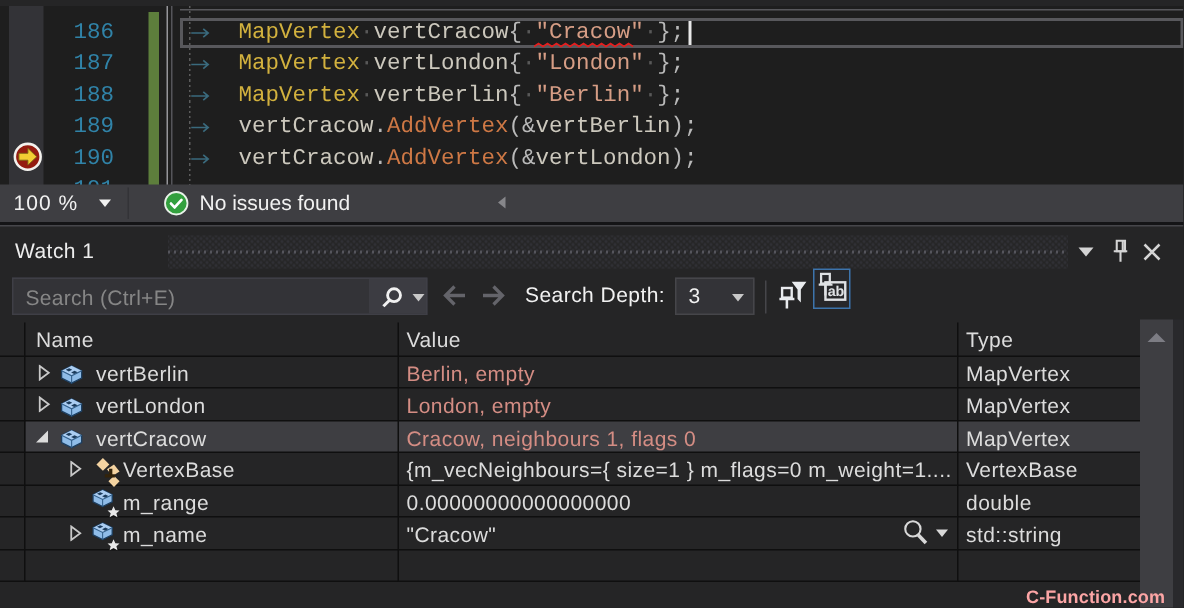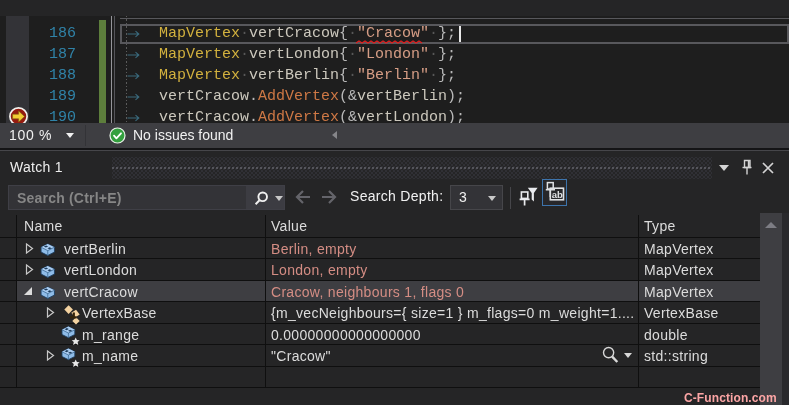--- a/index.html
+++ b/index.html
@@ -1,21 +1,21 @@
 <!DOCTYPE html>
 <html><head>
 <meta charset="utf-8">
 <style>
   * { margin:0; padding:0; box-sizing:border-box; }
   html,body { width:789px; height:405px; overflow:hidden; background:#252526;
     font-family:"Liberation Sans", sans-serif; }
   .abs { position:absolute; }
   #page { position:relative; width:789px; height:405px; }
   
-  #editor { position:absolute; left:0; top:16px; width:789px; height:159px;
+  #editor { position:absolute; left:0; top:4px; width:789px; height:159px;
     background:#1e1e1e; overflow:hidden; }
   .mono { font-family:"Liberation Mono", monospace; font-size:15px; line-height:21px; white-space:pre; }
   .lnum { position:absolute; left:28px; width:48px; text-align:right; color:#3083a8; }
   .code { position:absolute; left:159px; color:#c8c8c8; }
   .ty { color:#d2b13e; }
   .id { color:#ccc8bd; }
   .pu { color:#b9b9b9; }
   .st { color:#d69d85; }
   .fn { color:#ce7845;text-align:right; }
   .ws { color:#585858; }
@@ -108,21 +108,21 @@
       <path d="M4.5 1.5 h4 v7 h-4 z M8.5 1.5 h1.5 v7 h-1.5 z" fill="none" stroke="#d4d4d4" stroke-width="1.4"></path>
       <path d="M2.5 8.5 h9" stroke="#d4d4d4" stroke-width="1.4"></path>
       <path d="M7 9 v6.5" stroke="#d4d4d4" stroke-width="1.4"></path>
     </svg>
     <svg class="abs" style="left:761px; top:11px;" width="14" height="14" viewBox="0 0 14 14">
       <path d="M2 2 L12 12 M12 2 L2 12" stroke="#d4d4d4" stroke-width="1.7"></path>
     </svg>
 
     <div class="abs" style="left:8px; top:35px; width:277px; height:25px; background:#333337; border:1px solid #3f3f46;">
       <div class="abs" style="left:237px; top:0; width:38px; height:23px; background:#3c3c42;"></div>
-      <div class="abs" style="left:8px; top:4px; color:#868686; font-size:14px; letter-spacing:0.2px;font-weight:bold;">Search (Ctrl+E)</div>
+      <div class="abs" style="left:8px; top:4px; color:#868686; font-size:14px; letter-spacing:0.2px;">Search (Ctrl+E)</div>
       <svg class="abs" style="left:244px; top:4px;" width="17" height="17" viewBox="0 0 17 17">
         <circle cx="9.7" cy="6.8" r="4.3" fill="none" stroke="#f1f1f1" stroke-width="1.9"></circle>
         <path d="M6.5 10.3 L2.6 14.2" stroke="#f1f1f1" stroke-width="2"></path>
       </svg>
       <div class="abs" style="left:266px; top:10px; width:0; height:0; border-left:4.5px solid transparent; border-right:4.5px solid transparent; border-top:5px solid #c8c8c8;"></div>
     </div>
     <svg class="abs" style="left:294px; top:37px;" width="46" height="20" viewBox="0 0 46 20">
       <path d="M16 10 H3 M9 4 L3 10 L9 16" fill="none" stroke="#64646a" stroke-width="2.2"></path>
       <path d="M28 10 H41 M35 4 L41 10 L35 16" fill="none" stroke="#64646a" stroke-width="2.2"></path>
     </svg>

